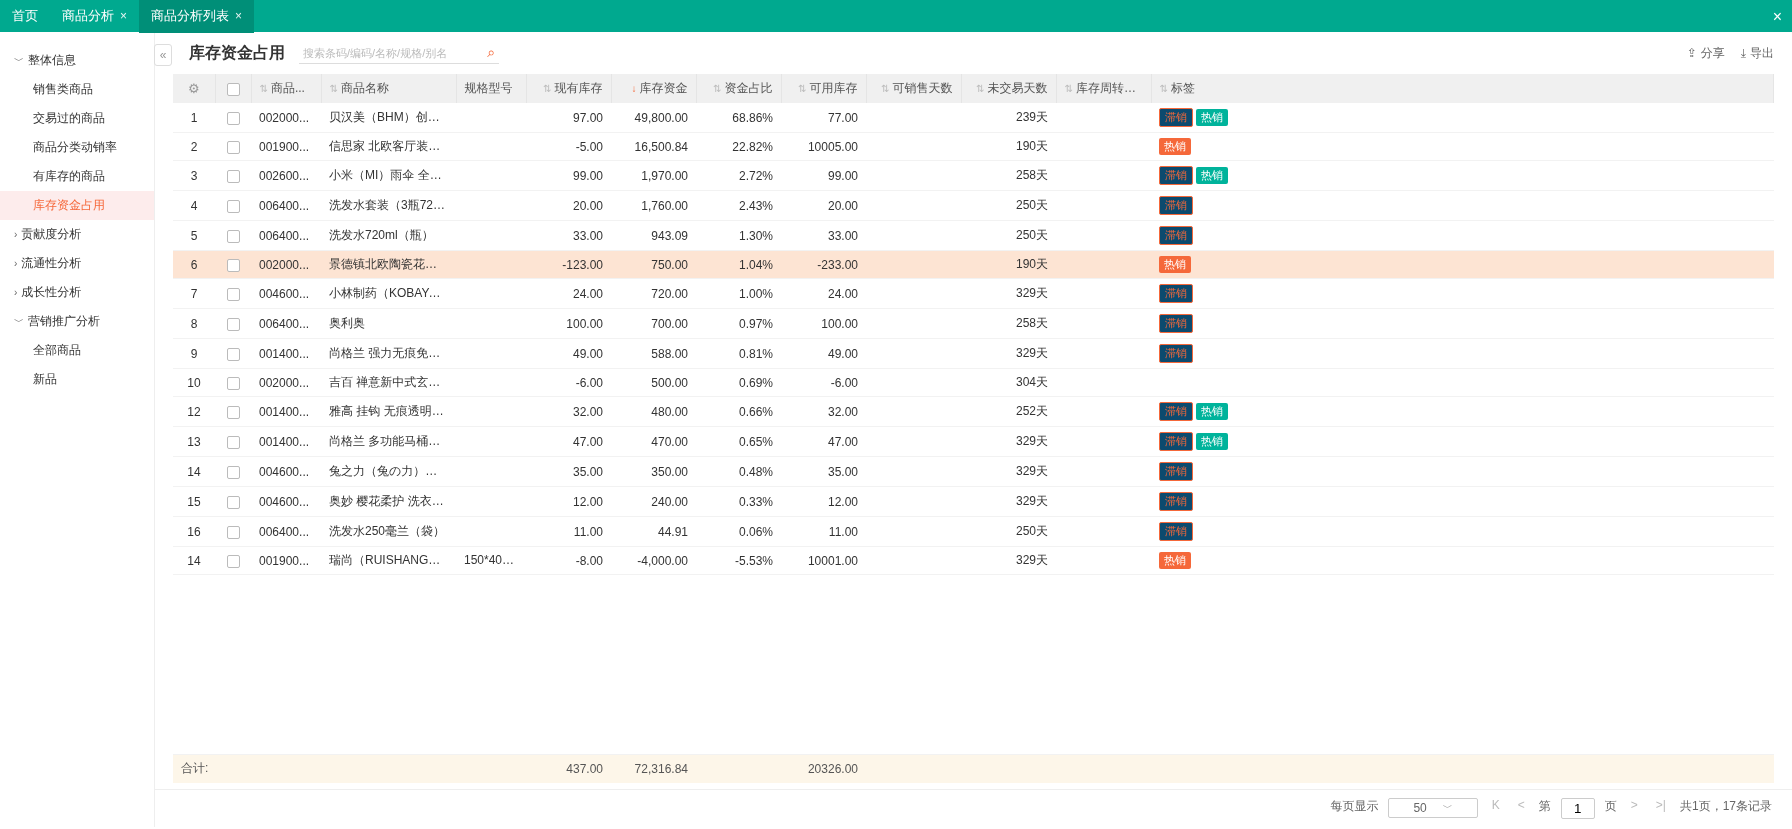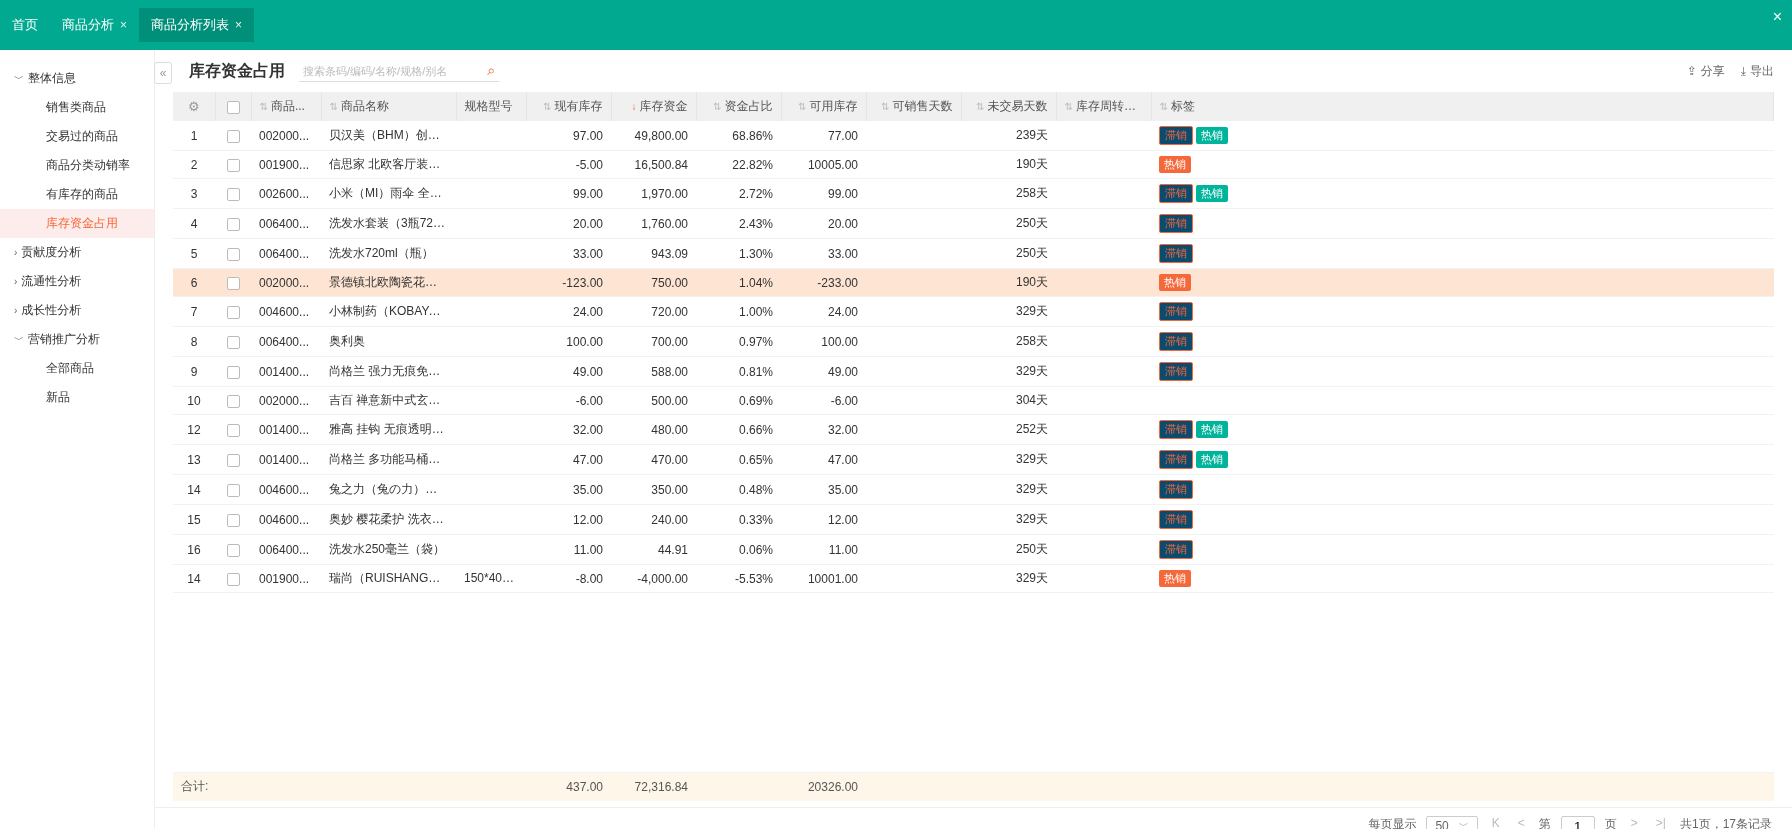--- a/index.html
+++ b/index.html
@@ -1,26 +1,26 @@
 <!DOCTYPE html>
 <html><head>
 <meta charset="utf-8">
 <style>
   *{box-sizing:border-box;margin:0;padding:0}
   body{font-family:"Microsoft YaHei","PingFang SC",Arial,sans-serif;font-size:12px;color:#333;background:#fff;overflow:hidden}
-  .topbar{display:flex;align-items:center;background:#00a98f;height:50px;color:#fff;position:relative}
+  .topbar{display:flex;align-items:center;background:#00a98f;height:32px;color:#fff;position:relative}
   .topbar .tab{padding:0 12px;height:34px;display:flex;align-items:center;cursor:pointer;font-size:13px}
   .topbar .tab.active{background:#008f78}
   .topbar .tab .close{margin-left:6px;font-size:12px;opacity:.9}
   .topbar .global-close{position:absolute;right:10px;top:0;height:34px;display:flex;align-items:center;font-size:16px;cursor:pointer}
   .main{display:flex;height:calc(100vh - 34px)}
   .sidebar{width:155px;border-right:1px solid #eee;padding-top:14px;font-size:12px;flex:0 0 155px}
   .side-group{padding:6px 14px;cursor:pointer;display:flex;align-items:center;color:#333}
   .side-group .chev{margin-right:4px;font-size:10px;color:#666}
-  .side-item{padding:6px 0 6px 46px;cursor:pointer;color:#333}
+  .side-item{padding:6px 0 6px 33px;cursor:pointer;color:#333}
   .side-item.selected{background:#fdecec;color:#f5683a}
   .content{flex:1;display:flex;flex-direction:column;min-width:0;position:relative}
   .collapse-btn{position:absolute;left:-1px;top:12px;width:18px;height:22px;border:1px solid #ddd;border-radius:3px;background:#fff;display:flex;align-items:center;justify-content:center;color:#999;font-size:12px;cursor:pointer;z-index:5}
   .page-header{display:flex;align-items:center;padding:10px 18px 10px 34px;gap:14px}
   .page-title{font-size:16px;font-weight:600;color:#333}
   .search-wrap{display:flex;align-items:center;border-bottom:1px solid #ddd;padding:2px 4px;width:200px}
   .search-wrap input{border:none;outline:none;font-size:11px;flex:1;color:#333}
   .search-wrap input::placeholder{color:#bbb}
   .search-wrap .sicon{color:#f5683a;font-size:14px;margin-left:4px;cursor:pointer}
   .header-actions{margin-left:auto;display:flex;gap:16px;color:#666}
@@ -35,21 +35,21 @@
   .num{text-align:right}
   .ctr{text-align:center}
   .tag{display:inline-block;padding:1px 5px;border-radius:2px;font-size:11px;margin-right:3px;color:#fff}
   .tag-orange{background:#0c4a6e;color:#f5683a;border:1px solid #f5683a}
   .tag-red{background:#f5683a;color:#fff}
   .tag-teal{background:#00b39b;color:#fff}
   .checkbox{width:13px;height:13px;border:1px solid #bbb;border-radius:2px;display:inline-block;vertical-align:middle;background:#fff}
   .sum-row{background:#fdf6e9;height:28px}
   .sum-row td{border-bottom:none;color:#555}
   .pager{display:flex;align-items:flex-start;justify-content:flex-end;gap:10px;padding:8px 20px;border-top:1px solid #eee;color:#666;font-size:12px}
-  .pager .sel{border:1px solid #ccc;padding:2px 8px;border-radius:2px;display:inline-flex;align-items:center;gap:10px}
+  .pager .sel{border:1px solid #ccc;padding:2px 24px;border-radius:2px;display:inline-flex;align-items:center;gap:16px}
   .pager .pgbtn{color:#bbb;cursor:pointer;padding:0 4px}
   .pager input{width:34px;border:1px solid #ccc;text-align:center;padding:2px;border-radius:2px}
   .gear{color:#999;font-size:13px}
 </style>
 </head>
 <body>
 
 <div class="topbar">
   <div id="tabs-slot" style="display: flex;">
       <div class="tab">首页</div>

